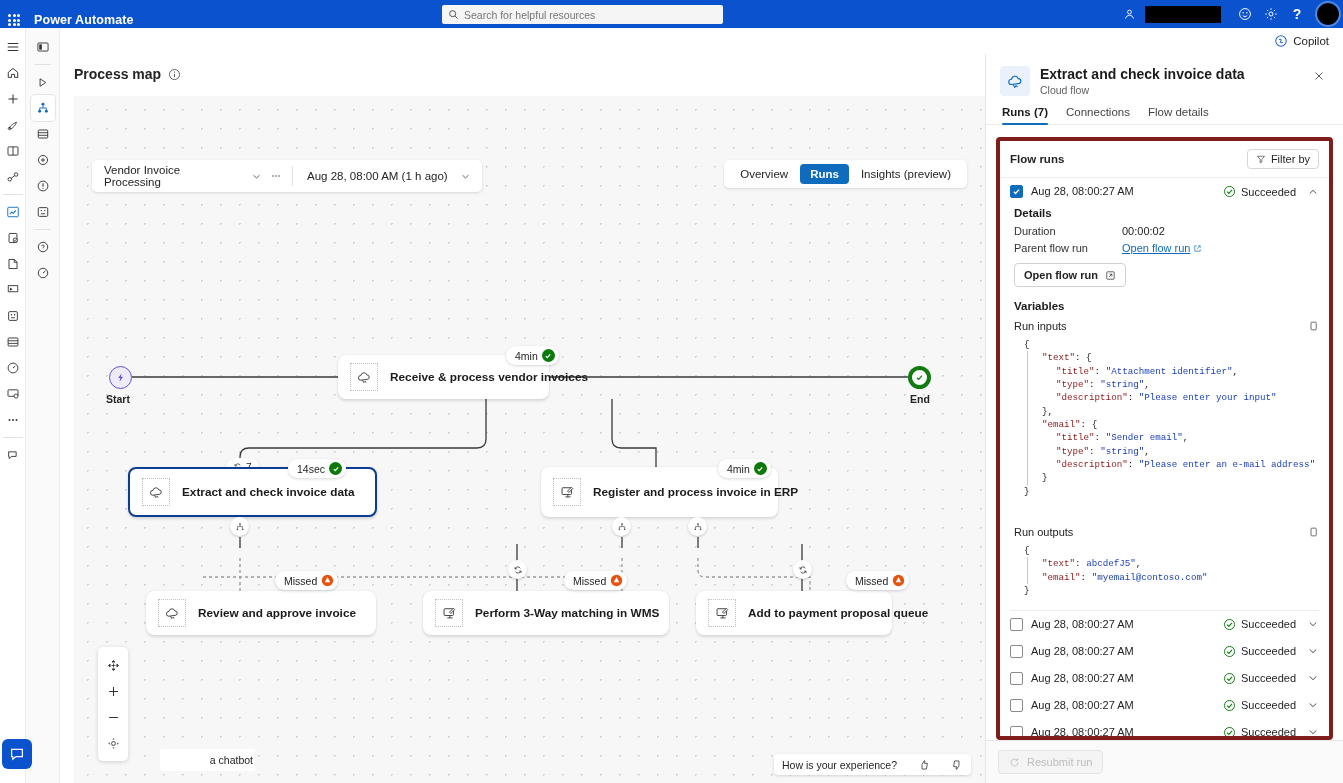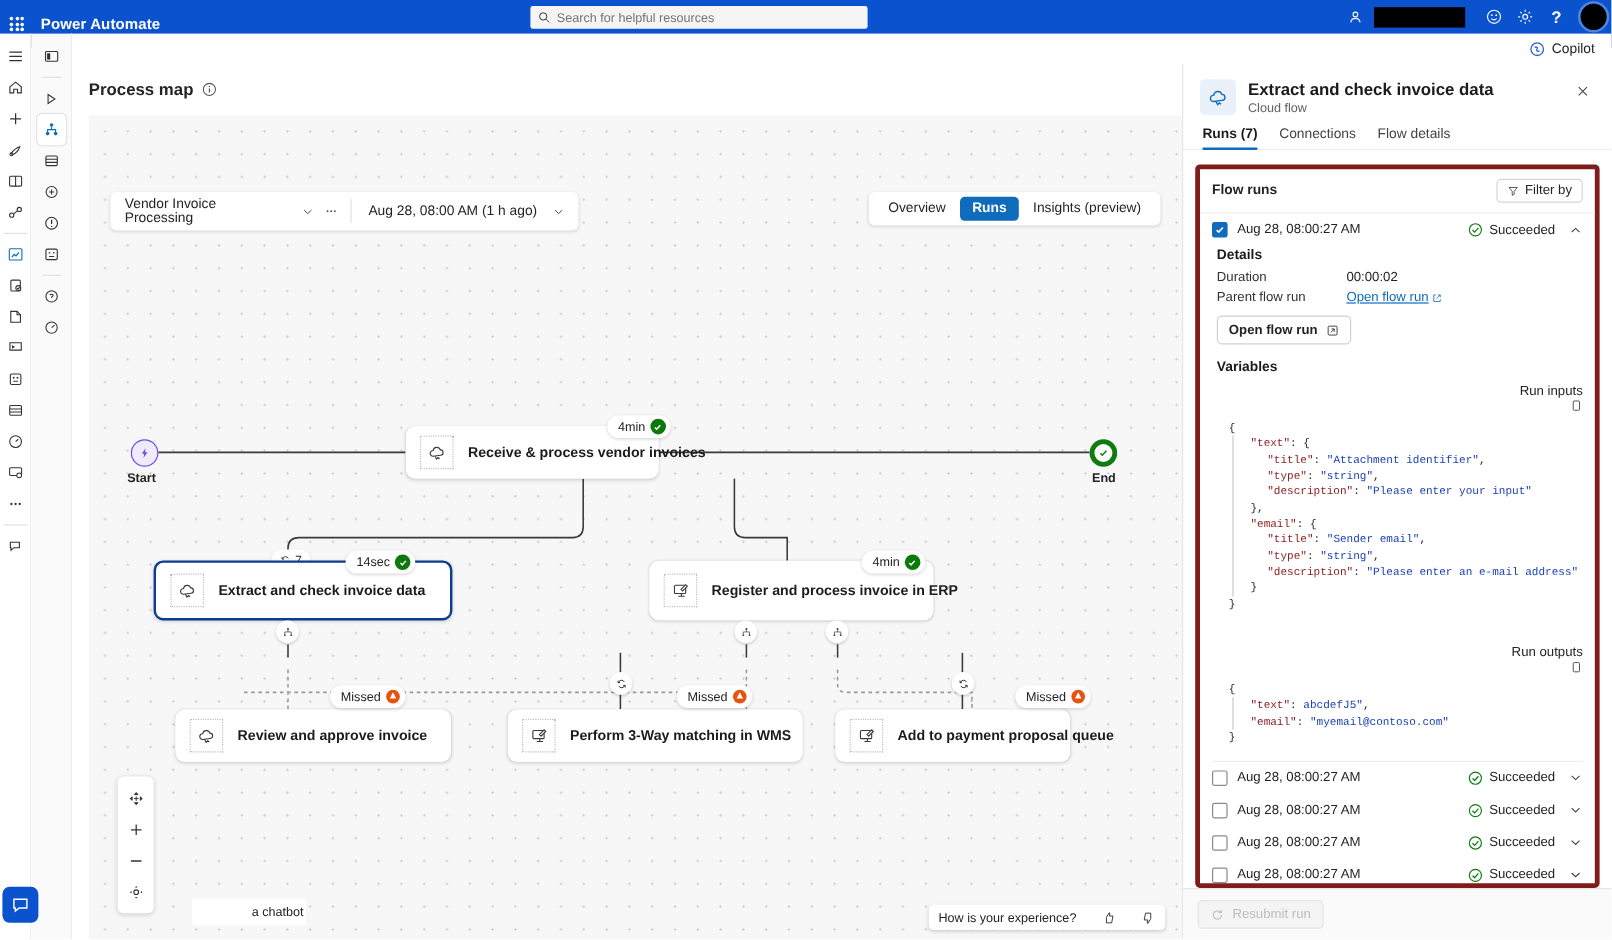--- a/index.html
+++ b/index.html
@@ -155,22 +155,22 @@
 
   .detail-block { padding: 2px 10px 0 14px; }
   .d-title { font-size: 11.5px; font-weight: 700; color: #1b1b1b; margin-bottom: 6px; }
   .d-row { display: flex; font-size: 11px; margin-bottom: 5px; }
   .d-key { width: 108px; color: #323232; }
   .d-val { color: #242424; }
   .link { color: #0f6cbd; text-decoration: underline; display: inline-flex; align-items: center; gap: 3px; cursor: pointer; }
   .btn-std { display: inline-flex; align-items: center; gap: 7px; font-size: 11px; font-weight: 600;
     border: 1px solid #d1d1d1; border-radius: 4px; padding: 5px 9px; background: #fff; cursor: pointer; margin-top: 4px; }
 
-  .var-label { display: flex; align-items: flex-end; justify-content: space-between;
-    font-size: 11px; color: #242424; margin: 8px 0 4px 0; flex-direction: column; }
+  .var-label { display: flex; align-items: flex-start; justify-content: space-between;
+    font-size: 11px; color: #242424; margin: 8px 0 4px 0; }
   .code { font-family: "Liberation Mono", monospace; font-size: 9.2px; line-height: 1.45;
     color: #1b1b1b; white-space: pre; padding: 2px 0 2px 4px; }
   .code .brace { color: #1b1b1b; }
   .code .k { color: #8b1a1a; }
   .code .v { color: #1a3fb3; }
   .code-box { position: relative; margin-left: 6px; }
 
   .panel-foot { border-top: 1px solid #e6e6e6; padding: 9px 12px; background: #fafafa; }
   .btn-disabled { display: inline-flex; align-items: center; gap: 7px; font-size: 11px;
     border: 1px solid #e4e4e4; border-radius: 4px; padding: 5px 10px; background: #f4f4f4; color: #bdbdbd; }

